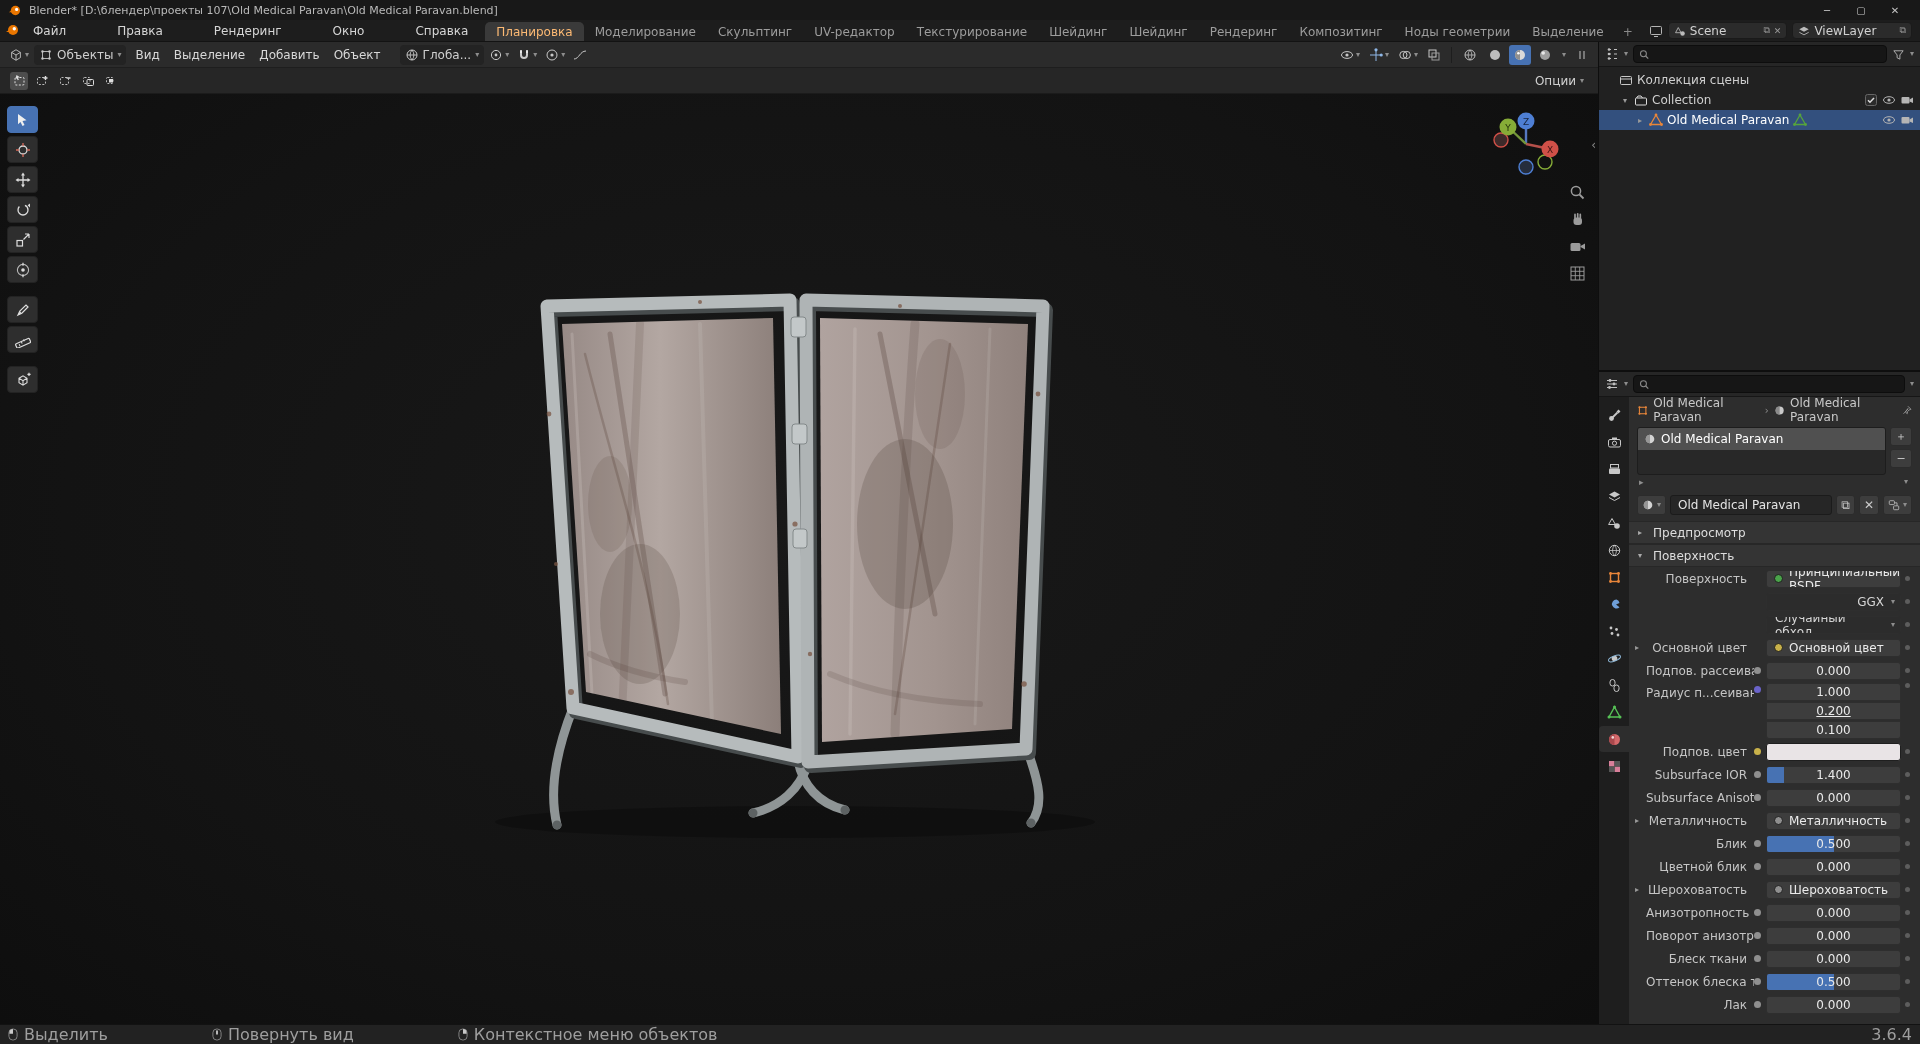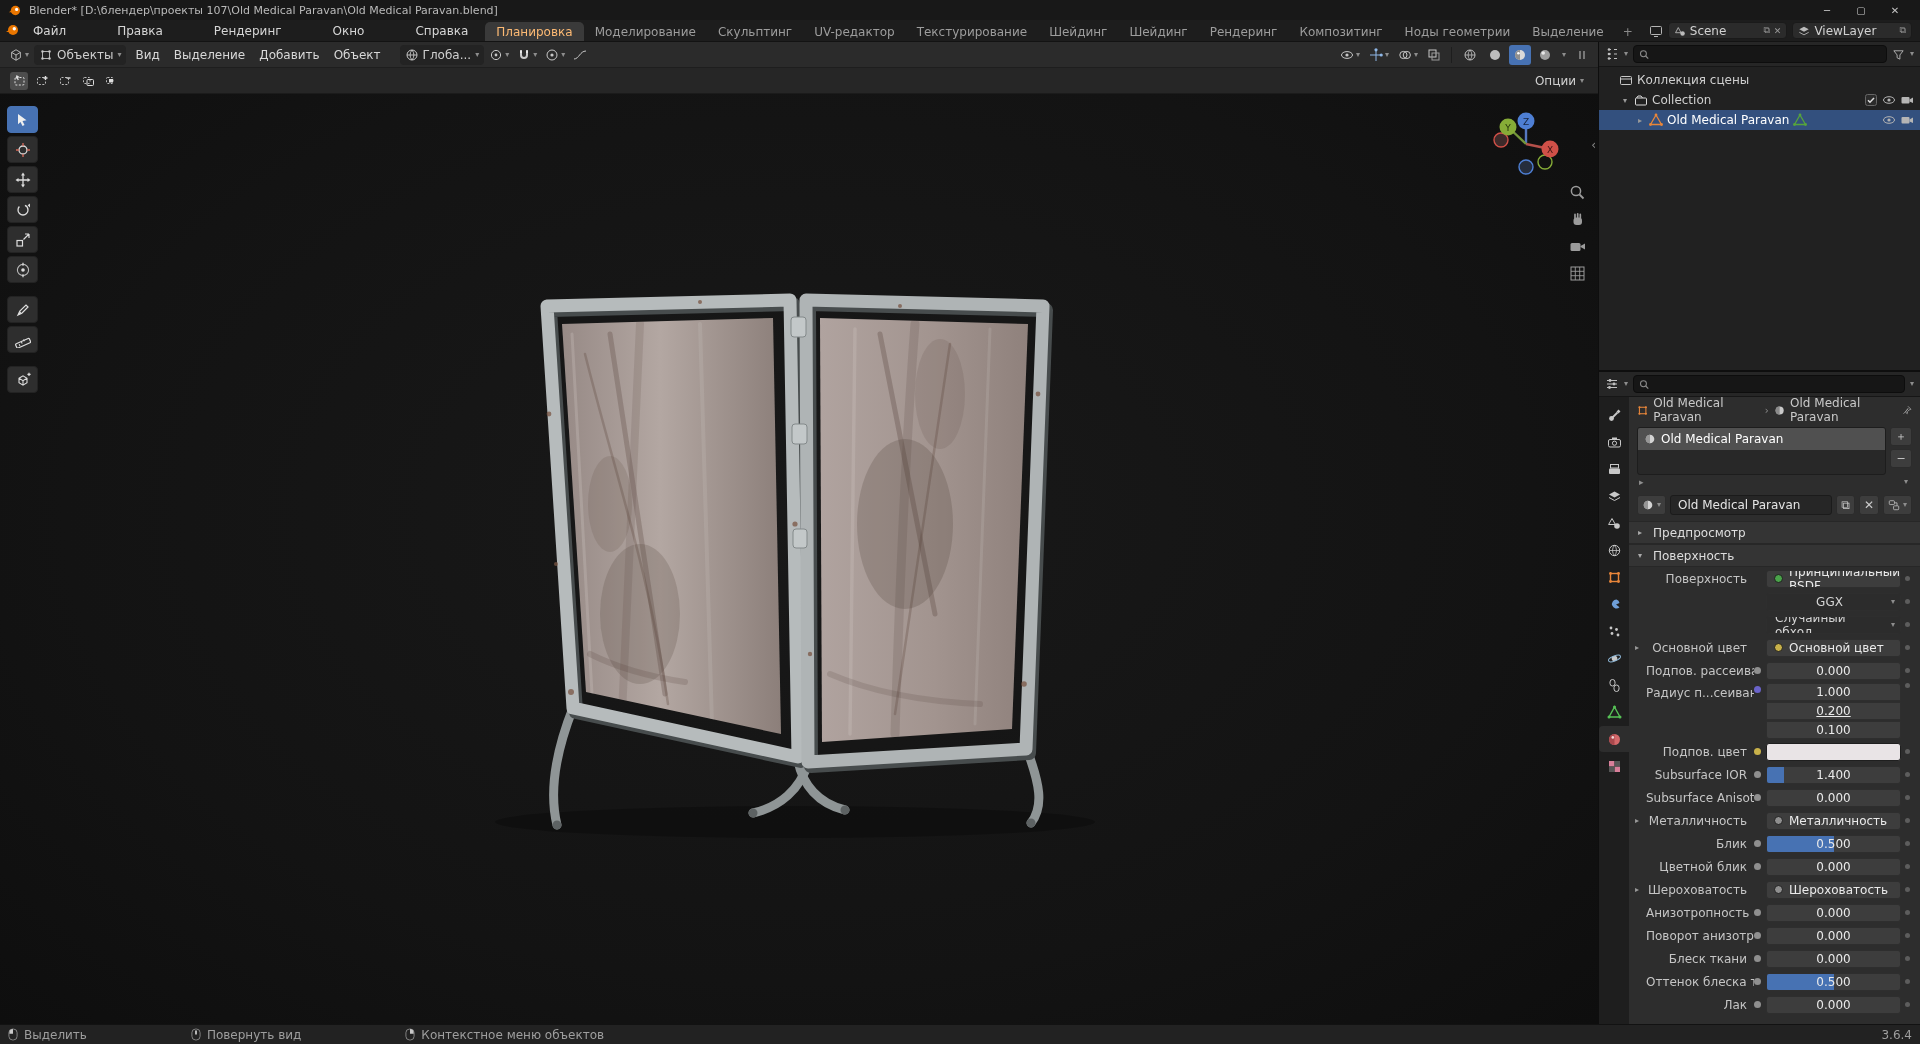--- a/index.html
+++ b/index.html
@@ -102,34 +102,34 @@
   .prow { display:flex; align-items:center; height:23px; padding:0 6px 0 6px; }
   .prow.tall { height:auto; align-items:flex-start; padding-top:1px; padding-bottom:1px; }
   .pexp { width:11px; font-size:8px; color:#9a9a9a; }
   .prow.tall .pexp, .prow.tall .plabel, .prow.tall .psock { margin-top:3px; }
   .plabel { width:108px; text-align:right; padding-right:7px; color:#c5c5c5; white-space:nowrap; overflow:hidden; }
   .psock { width:7px; height:7px; border-radius:50%; margin-right:5px; flex:none; }
   .pfwrap { flex:1; min-width:0; }
   .pfield { height:18px; border-radius:3px; background:#3d3d3d; border:1px solid #2e2e2e; display:flex; align-items:center; justify-content:center; color:#eaeaea; position:relative; overflow:hidden; }
   .pfield .over { position:relative; z-index:1; }
   .sfill { position:absolute; left:0; top:0; bottom:0; }
-  .pdrop { justify-content:center; background:#2c2c2c; padding:0 16px 0 8px; color:#d5d5d5; }
+  .pdrop { justify-content:flex-end; background:#2c2c2c; padding:0 16px 0 8px; color:#d5d5d5; }
   .dcaret { position:absolute; right:5px; }
   .pbtn { justify-content:flex-start; padding-left:7px; gap:6px; }
   .ndot { width:9px; height:9px; border-radius:50%; border:1px solid #1e1e1e; flex:none; }
   .pcolor { border:1px solid #1f1f1f; }
   .pstack { display:flex; flex-direction:column; gap:1px; }
   .pstack .s0 { border-radius:3px 3px 0 0;text-align:center; }
   .pstack .s1 { border-radius:0;text-decoration:underline; }
   .pstack .s2 { border-radius:0 0 3px 3px; }
   .pdec { width:13px; display:flex; justify-content:center; }
   .pdec i { width:5px; height:5px; border-radius:50%; background:#5d5d5d; }
 
   
-  #statusbar { height:20px; background:#222222; border-top:1px solid #121212; display:flex; align-items:center; padding:0 8px; color:#9e9e9e; font-size:12px; }
+  #statusbar { height:20px; background:#222222; border-top:1px solid #121212; display:flex; align-items:center; padding:0 8px; color:#9e9e9e; font-size:16px; }
   .sbitem { display:flex; align-items:center; gap:6px; margin-right:104px; white-space:nowrap; }
   .sbitem svg { width:10px; height:13px; }
   #sb-version { margin-left:auto; color:#9e9e9e; }
 </style>
 </head>
 <body>
 
 <div id="app">
 
   <div id="titlebar">

